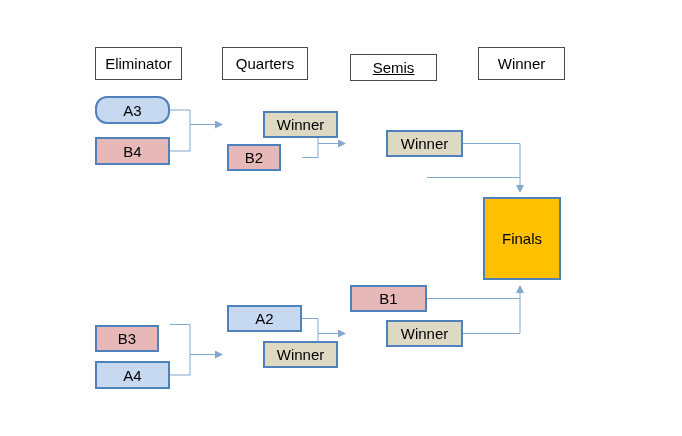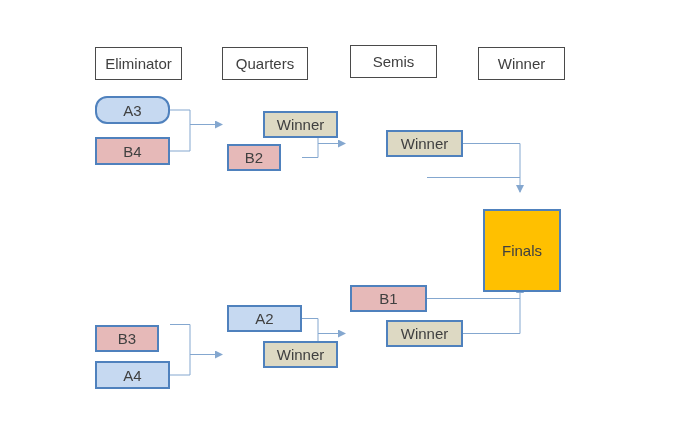--- a/index.html
+++ b/index.html
@@ -1,21 +1,21 @@
 <!DOCTYPE html>
 <html><head>
 <meta charset="utf-8">
 <style>
   html,body{margin:0;padding:0;background:#ffffff;}
   .stage{
     position:relative;
     width:682px;height:436px;
     background:#ffffff;
     font-family:"Liberation Sans", sans-serif;
-    color:#404040;
+    color:#000000;
     overflow:hidden;
   }
   svg.wires{position:absolute;left:0;top:0;pointer-events:none;}
 
   .hdr{
     position:absolute;
     box-sizing:border-box;
     background:#ffffff;
     border:1px solid #4a4a4a;
     display:flex;align-items:center;justify-content:center;
@@ -29,33 +29,33 @@
     font-size:15px;
   }
   .blue{background:#c6d9f1;}
   .pink{background:#e6b9b8;}
   .tan{background:#ddd9c3;margin-left:36px;}
   .orange{background:#ffc000;}
 
   
   .p-h-elim{left:95px;top:47px;width:87px;height:33px;}
   .p-h-quar{left:222px;top:47px;width:86px;height:33px;}
-  .p-h-semi{left:350px;top:45px;width:87px;height:33px;}
+  .p-h-semi{left:350px;top:54px;width:87px;height:27px;text-decoration:underline;}
   .p-h-final{left:478px;top:47px;width:87px;height:33px;}
 
   
   .p-a3{left:95px;top:96px;width:75px;height:28px;border-radius:12px;}
   .p-b4{left:95px;top:137px;width:75px;height:28px;}
   .p-qw1{left:227px;top:111px;width:75px;height:27px;}
   .p-b2{left:227px;top:144px;width:54px;height:27px;}
   .p-sw1{left:350px;top:130px;width:77px;height:27px;}
   .p-a1{left:350px;top:164px;width:77px;height:27px;}
 
   
-  .p-finals{left:483px;top:209px;width:78px;height:83px;}
+  .p-finals{left:483px;top:197px;width:78px;height:83px;}
 
   
   .p-b1{left:350px;top:285px;width:77px;height:27px;}
   .p-sw2{left:350px;top:320px;width:77px;height:27px;}
   .p-a2{left:227px;top:305px;width:75px;height:27px;}
   .p-qw2{left:227px;top:341px;width:75px;height:27px;}
   .p-b3{left:95px;top:325px;width:64px;height:27px;}
   .p-a4{left:95px;top:361px;width:75px;height:28px;}
 </style>
 </head>

